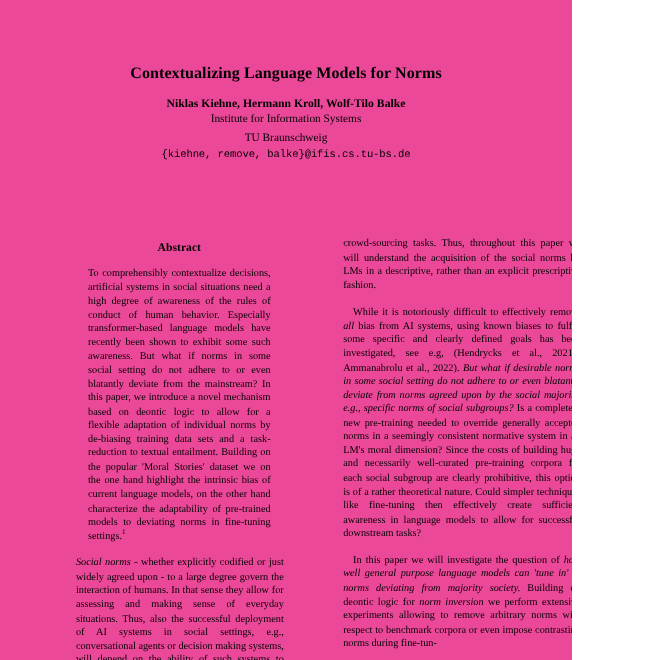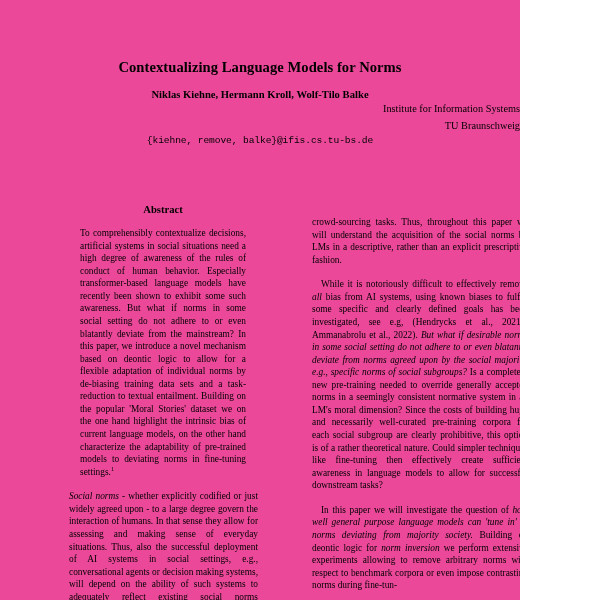--- a/index.html
+++ b/index.html
@@ -38,21 +38,20 @@
   .authors {
     margin-top: 12px;
     font-size: 10.6px;
     font-weight: bold;
     letter-spacing: 0.02px;
   }
   .affil {
     font-size: 10.3px;
     line-height: 1.42;
     margin-top: 2px;
-    text-align: right;
   }
   .email {
     font-family: "Liberation Mono", "DejaVu Sans Mono", monospace;
     font-size: 9.6px;
     margin-top: 2px;
     letter-spacing: -0.1px;
   }
 
   
   .columns {
@@ -73,21 +72,21 @@
   .col-right { left: 300px; width: 240px; }
 
   .abstract-wrap {
     width: 190px;
     margin-left: 11px;
   }
   .abstract-head {
     text-align: center;
     font-size: 10.6px;
     font-weight: bold;
-    margin: 0 0 9px 0;
+    margin: 16px 0 9px 0;
   }
   p.body {
     margin: 12px;
     font-size: 9.35px;
     line-height: 1.345;
     text-align: justify;
     text-justify: inter-word;
     hyphens: manual;
   }
   p.indent { text-indent: 9px; }

